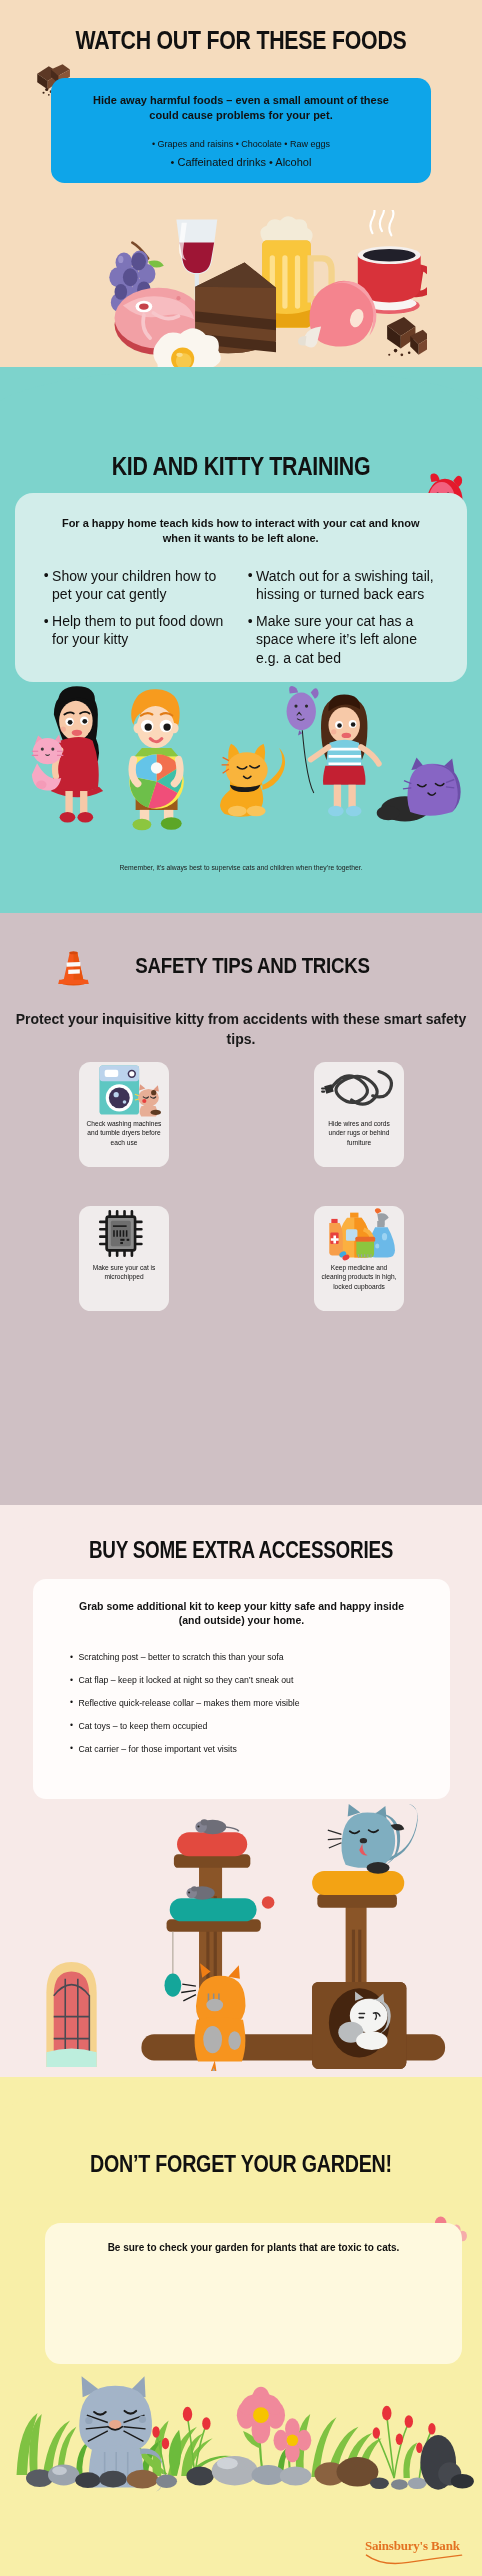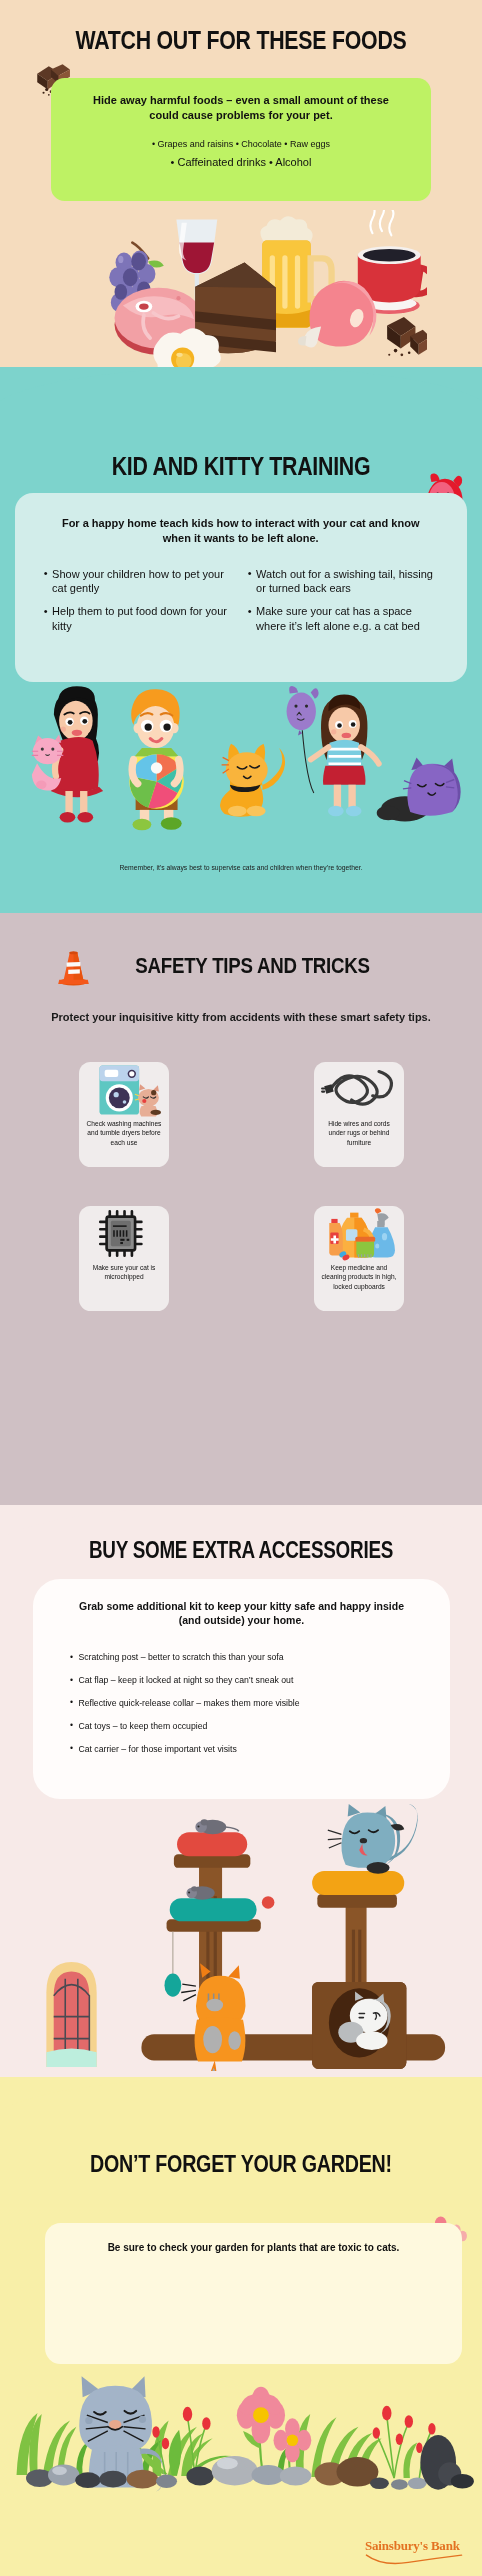--- a/index.html
+++ b/index.html
@@ -153,21 +153,21 @@
         <path d="M34 14 L48 26 L48 40 L34 28 Z" fill="#4A2B1B"></path>
         <circle cx="26" cy="52" r="3" fill="#3C2216"></circle>
         <circle cx="34" cy="56" r="2.4" fill="#53301E"></circle>
         <circle cx="20" cy="58" r="2" fill="#3C2216"></circle>
         <circle cx="42" cy="52" r="2" fill="#53301E"></circle>
         <circle cx="30" cy="62" r="1.6" fill="#3C2216"></circle>
       </g>
     </svg>
   </div>
 
-  <div class="panel" style="left:51px; top:78px; width:380px; height:123px; background:#bef264;">
+  <div class="panel" style="left:51px; top:78px; width:380px; height:105px; background:#0ea5e9;">
     <div class="lead" style="font-size:11px; padding:14.7px 29px 0;">Hide away harmful foods – even a small amount of these could cause problems for your pet.</div>
     <div class="bullet-row" style="font-size:9px; margin-top:15.7px;">•  Grapes and raisins  •  Chocolate  •  Raw eggs</div>
     <div class="bullet-row" style="font-size:11px; margin-top:2.1px;">•  Caffeinated drinks  •  Alcohol</div>
   </div>
 
   <div class="art" style="left:60px; top:210px;">
     <svg width="367" height="168" viewBox="0 0 700 320">
 
       <g>
         <path d="M168 92 q-16 -22 -30 -30" stroke="#7A4A2A" stroke-width="5" fill="none" stroke-linecap="round"></path>
@@ -289,21 +289,21 @@
       <circle cx="34" cy="44" r="3.4" fill="#1a1a1a"></circle>
       <circle cx="54" cy="44" r="3.4" fill="#1a1a1a"></circle>
       <path d="M44 56 l-5 6 M44 56 l5 6" stroke="#1a1a1a" stroke-width="2" fill="none" stroke-linecap="round"></path>
       <path d="M38 68 q6 6 12 0" stroke="#1a1a1a" stroke-width="2" fill="none" stroke-linecap="round"></path>
       <path d="M42 96 l6 6 l-8 4 Z" fill="#C2101F"></path>
     </svg>
   </div>
 
   <div class="panel" style="left:14.7px; top:493px; width:452px; height:189px; background:#D2EDEA; border-radius:18px;">
     <div class="lead" style="font-size:11px; padding:23px 43px 0;">For a happy home teach kids how to interact with your cat and know when it wants to be left alone.</div>
-    <div class="bullets-2col" style="padding:21px 29px 0; font-size:11px;gap:14px;">
+    <div class="bullets-2col" style="padding:21px 29px 0; font-size:14px;gap:14px;">
       <ul>
         <li>Show your children how to pet your cat gently</li>
         <li>Help them to put food down for your kitty</li>
       </ul>
       <ul>
         <li>Watch out for a swishing tail, hissing or turned back ears</li>
         <li>Make sure your cat has a space where it’s left alone e.g. a cat bed</li>
       </ul>
     </div>
   </div>
@@ -452,21 +452,21 @@
       <path d="M31 8 h7 l12 54 h-19 Z" fill="#E8520E"></path>
       <rect x="18" y="28" width="26" height="8" fill="#FAFAF8" transform="skewY(-2)"></rect>
       <rect x="21" y="42" width="22" height="8" fill="#FAFAF8" transform="skewY(-2)"></rect>
       <ellipse cx="31" cy="9" rx="8" ry="3" fill="#D6480C"></ellipse>
       <path d="M4 60 h54 l2 8 h-58 Z" fill="#F4581A"></path>
     </svg>
   </div>
 
   <div class="section-title" style="top:953px; font-size:22px; transform:scaleX(0.85) translateX(13.6px);">SAFETY TIPS AND TRICKS</div>
 
-  <div class="caption" style="top:1010px; font-size:11px; font-weight:700; line-height:1.4;">Protect your inquisitive kitty from accidents with these smart safety tips.</div>
+  <div class="caption" style="top:1010px; font-size:14px; font-weight:700; line-height:1.4;">Protect your inquisitive kitty from accidents with these smart safety tips.</div>
 
   <div class="tip-card" style="left:79px; top:1062px;">
     <div class="tip-art">
       <svg width="73" height="55" viewBox="0 0 140 104">
         <rect x="22" y="6" width="76" height="94" rx="6" fill="#5EC7C2"></rect>
         <rect x="22" y="6" width="76" height="30" rx="6" fill="#BBD3EC"></rect>
         <rect x="32" y="14" width="26" height="14" rx="4" fill="#FFFFFF"></rect>
         <circle cx="84" cy="22" r="8" fill="#3E3356"></circle>
         <circle cx="84" cy="22" r="5" fill="#FFFFFF"></circle>
         <circle cx="60" cy="68" r="26" fill="#FFFFFF"></circle>
@@ -562,21 +562,21 @@
       </svg>
     </div>
     <div class="tip-text">Keep medicine and cleaning products in high, locked cupboards</div>
   </div>
 
   <div class="band" id="band-accessories"></div>
   <div class="curve-top" id="curve-accessories"></div>
 
   <div class="section-title" style="top:1537px; font-size:23px;">BUY SOME EXTRA ACCESSORIES</div>
 
-  <div class="panel" style="left:33px; top:1579px; width:417px; height:220px; background:#FFFCFB; border-radius:27px;">
+  <div class="panel" style="left:33px; top:1579px; width:417px; height:220px; background:#FFFCFB; border-radius:13px;">
     <div class="lead" style="font-size:10.5px; padding:20px 41px 0;">Grab some additional kit to keep your kitty safe and happy inside (and outside) your home.</div>
     <ul class="bullets-1col" style="padding:25px 0 0 36px; font-size:8.7px;">
       <li>Scratching post – better to scratch this than your sofa</li>
       <li>Cat flap – keep it locked at night so they can’t sneak out</li>
       <li>Reflective quick-release collar – makes them more visible</li>
       <li>Cat toys – to keep them occupied</li>
       <li>Cat carrier – for those important vet visits</li>
     </ul>
   </div>
 

